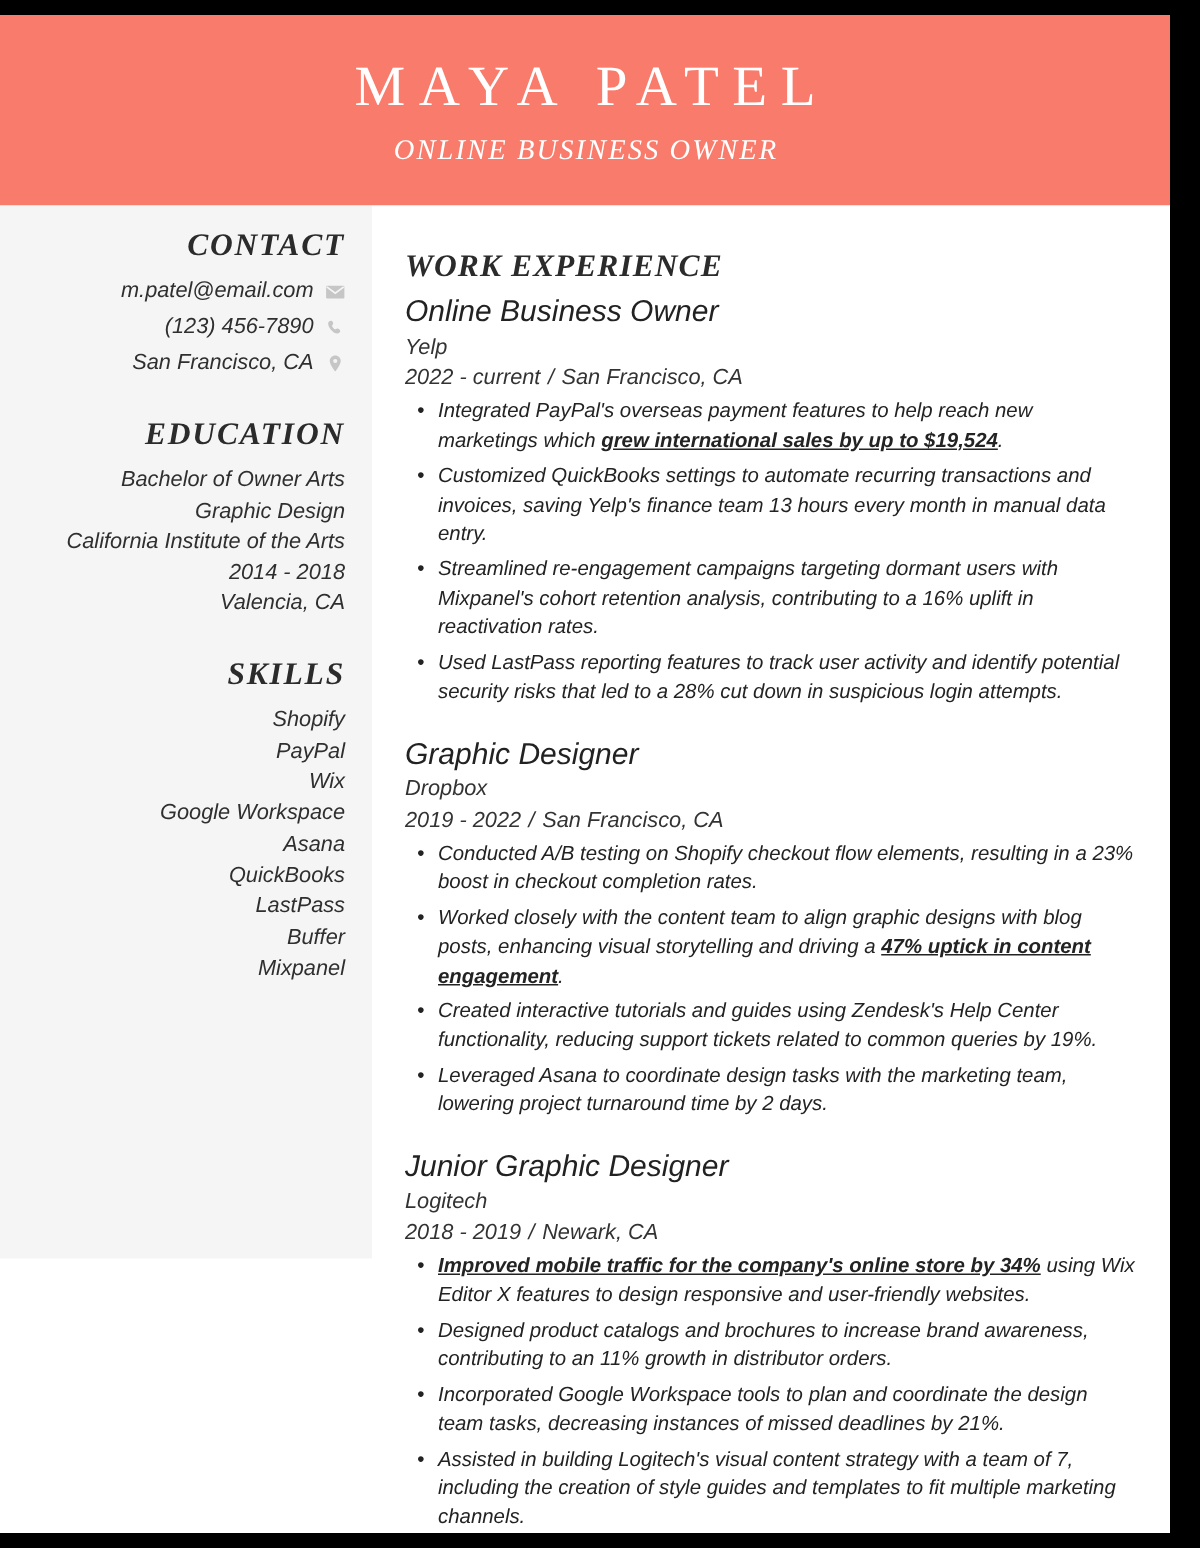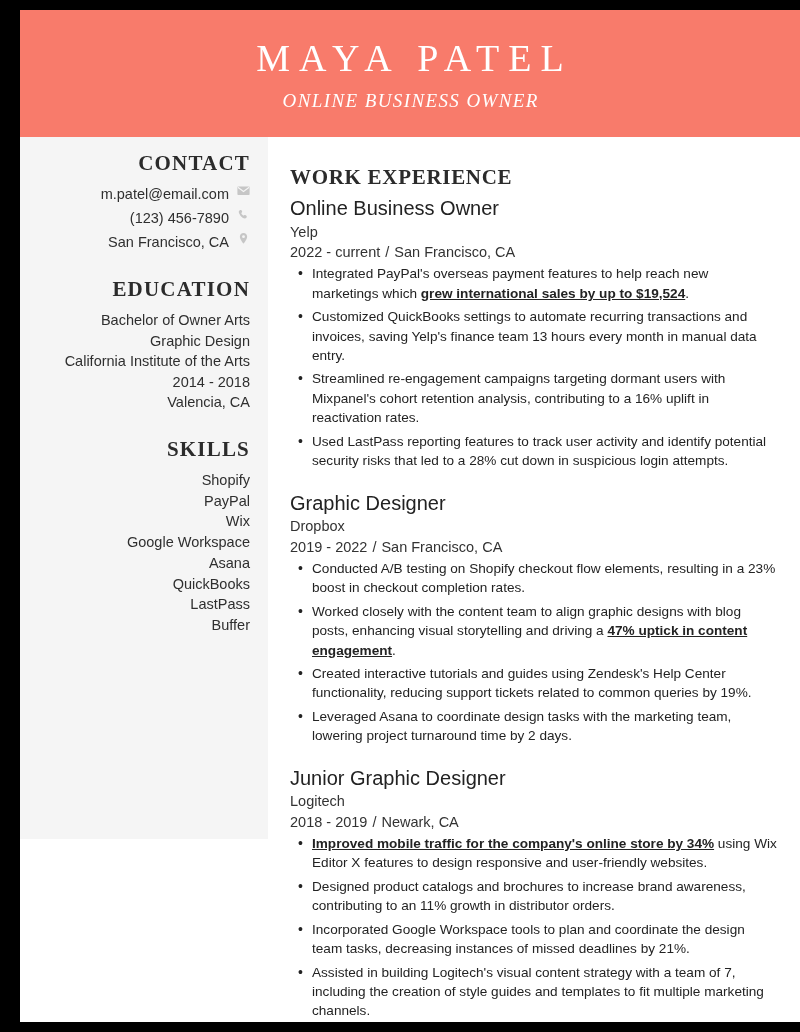--- a/index.html
+++ b/index.html
@@ -9,21 +9,21 @@
   }
   body {
     width: 800px;
     height: 1032px;
     overflow: hidden;
     font-family: "Liberation Sans", sans-serif;
   }
 
   .page {
     position: absolute;
-    left: 20px;
+    left: 0;
     top: 10px;
     width: 780px;
     height: 1012px;
     background: #ffffff;
     overflow: hidden;
   }
 
   
   .banner {
     width: 100%;
@@ -55,20 +55,21 @@
     margin-top: 12px;
     text-indent: 1.4px;
     white-space: nowrap;
   }
 
   
   .columns {
     display: flex;
     align-items: stretch;
     height: 702px;
+    font-style: italic;
   }
   .sidebar {
     width: 248px;
     flex: 0 0 248px;
     background: #f5f5f5;
     box-sizing: border-box;
     padding: 14px 18px 0 10px;
     text-align: right;
   }
   .main {
@@ -85,21 +86,21 @@
     font-size: 21px;
     color: #2b2b2b;
     letter-spacing: 1.2px;
     margin: 0 0 8px 0;
     text-indent: 1.2px;
   }
   .side-heading.spaced { margin-top: 24px; }
 
   .contact-row {
     display: flex;
-    align-items: flex-start;
+    align-items: center;
     justify-content: flex-end;
     gap: 8px;
     margin-bottom: 3px;
   }
   .contact-text {
     font-size: 14.5px;
     color: #2f2f2f;
     line-height: 1.45;
   }
   .contact-icon {
@@ -237,20 +238,21 @@
       <h2 class="side-heading spaced">SKILLS</h2>
       <div id="skills-list">
           <div class="skill-item">Shopify</div>
           <div class="skill-item">PayPal</div>
           <div class="skill-item">Wix</div>
           <div class="skill-item">Google Workspace</div>
           <div class="skill-item">Asana</div>
           <div class="skill-item">QuickBooks</div>
           <div class="skill-item">LastPass</div>
           <div class="skill-item">Buffer</div>
+          <div class="skill-item">Mixpanel</div>
         </div>
 
     </aside>
 
     <section class="main">
       <h2 class="main-heading">WORK EXPERIENCE</h2>
       <div id="job-list">
           <div class="job">
             <div class="job-title">Online Business Owner</div>
             <div class="job-company">Yelp</div>

